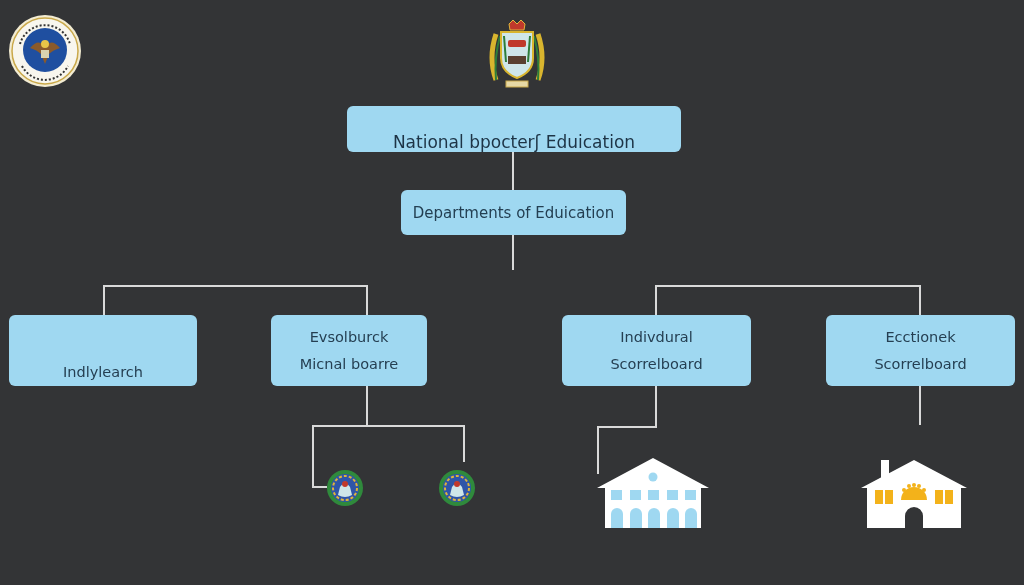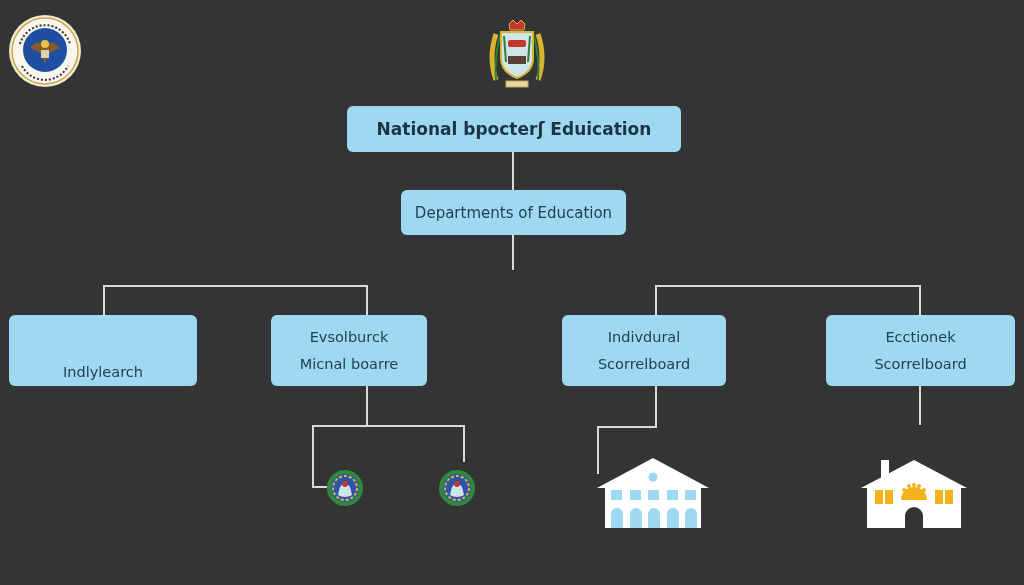--- a/index.html
+++ b/index.html
@@ -13,21 +13,21 @@
     .lines { position: absolute; left: 0; top: 0; width: 1024px; height: 585px; pointer-events: none; }
     .box {
       position: absolute;
       background: #9fd8f1;
       border-radius: 6px;
       color: #1f3a4d;
       display: flex; flex-direction: column; align-items: center; justify-content: center;
       text-align: center;
       box-sizing: border-box;
     }
-    .box.root { font-weight: bold; font-size: 17px; color: #1d3446; }
+    .box.root { font-weight: normal; font-size: 17px; color: #1d3446; justify-content: flex-end; }
     .box.dept { font-size: 15px; color: #233f52; }
     .box.leaf { font-size: 14.5px; color: #253f52; line-height: 27px; }
     .seal { position: absolute; }
     .icon { position: absolute; }
   </style>
 </head>
 <body>
 
 <div class="canvas">
 
@@ -74,31 +74,31 @@
     <path d="M18 18 L20 44" stroke="#2e7d3a" stroke-width="2"></path>
     <path d="M44 18 L42 44" stroke="#2e7d3a" stroke-width="2"></path>
     <rect x="20" y="63" width="22" height="6" fill="#e7d9a6" stroke="#c9a84a" stroke-width="1"></rect>
   </svg>
 
   <div class="box root" style="left:347px;top:106px;width:334px;height:46px;">
     <span>National bpocterʃ Eduication</span>
   </div>
 
   <div class="box dept" style="left:401px;top:190px;width:225px;height:45px;">
-    <span>Departments of Education</span>
+    <span>Departments of Eduication</span>
   </div>
 
   <div class="box leaf" style="left:9px;top:315px;width:188px;height:71px;justify-content:flex-end;">
     <span>Indlylearch</span>
   </div>
   <div class="box leaf" style="left:271px;top:315px;width:156px;height:71px;">
     <span>Evsolburck</span>
     <span>Micnal boarre</span>
   </div>
-  <div class="box leaf" style="left:562px;top:315px;width:164px;height:71px;">
+  <div class="box leaf" style="left:562px;top:315px;width:189px;height:71px;">
     <span>Indivdural</span>
     <span>Scorrelboard</span>
   </div>
   <div class="box leaf" style="left:826px;top:315px;width:189px;height:71px;">
     <span>Ecctionek</span>
     <span>Scorrelboard</span>
   </div>
 
   <svg class="icon" style="left:326px;top:469px;" width="38" height="38" viewBox="0 0 38 38">
     <circle cx="19" cy="19" r="18" fill="#2f8a3c"></circle>

